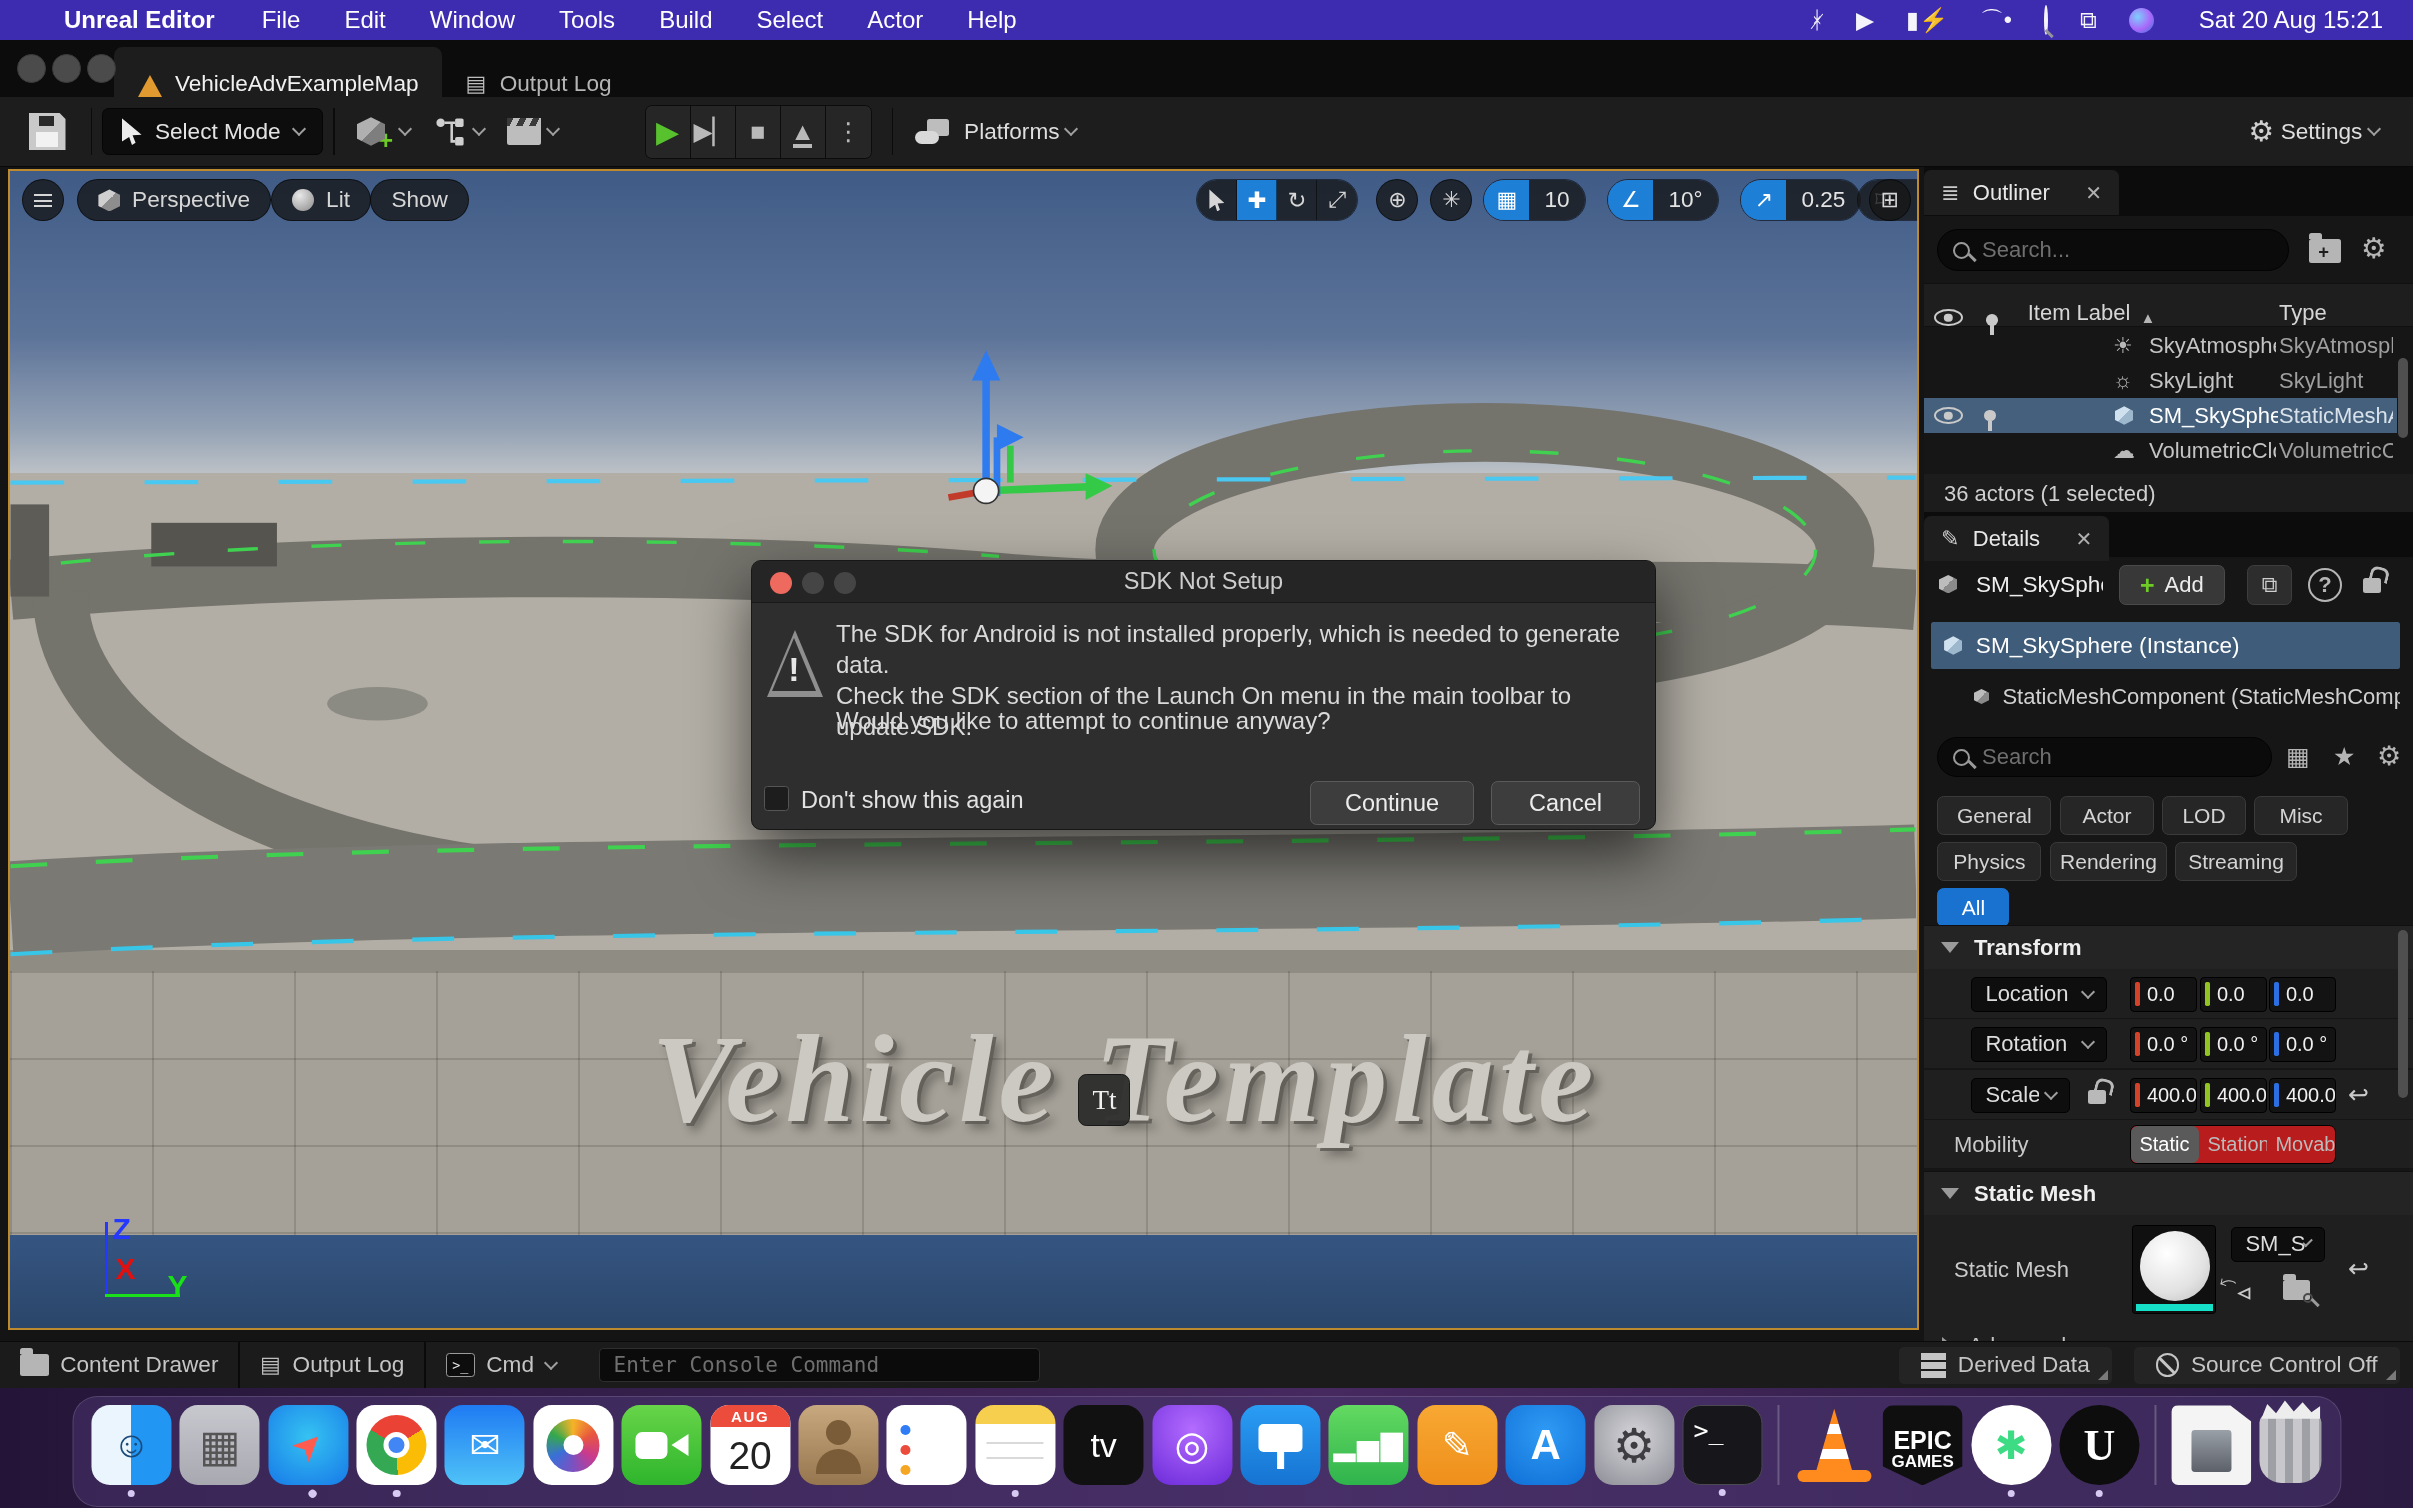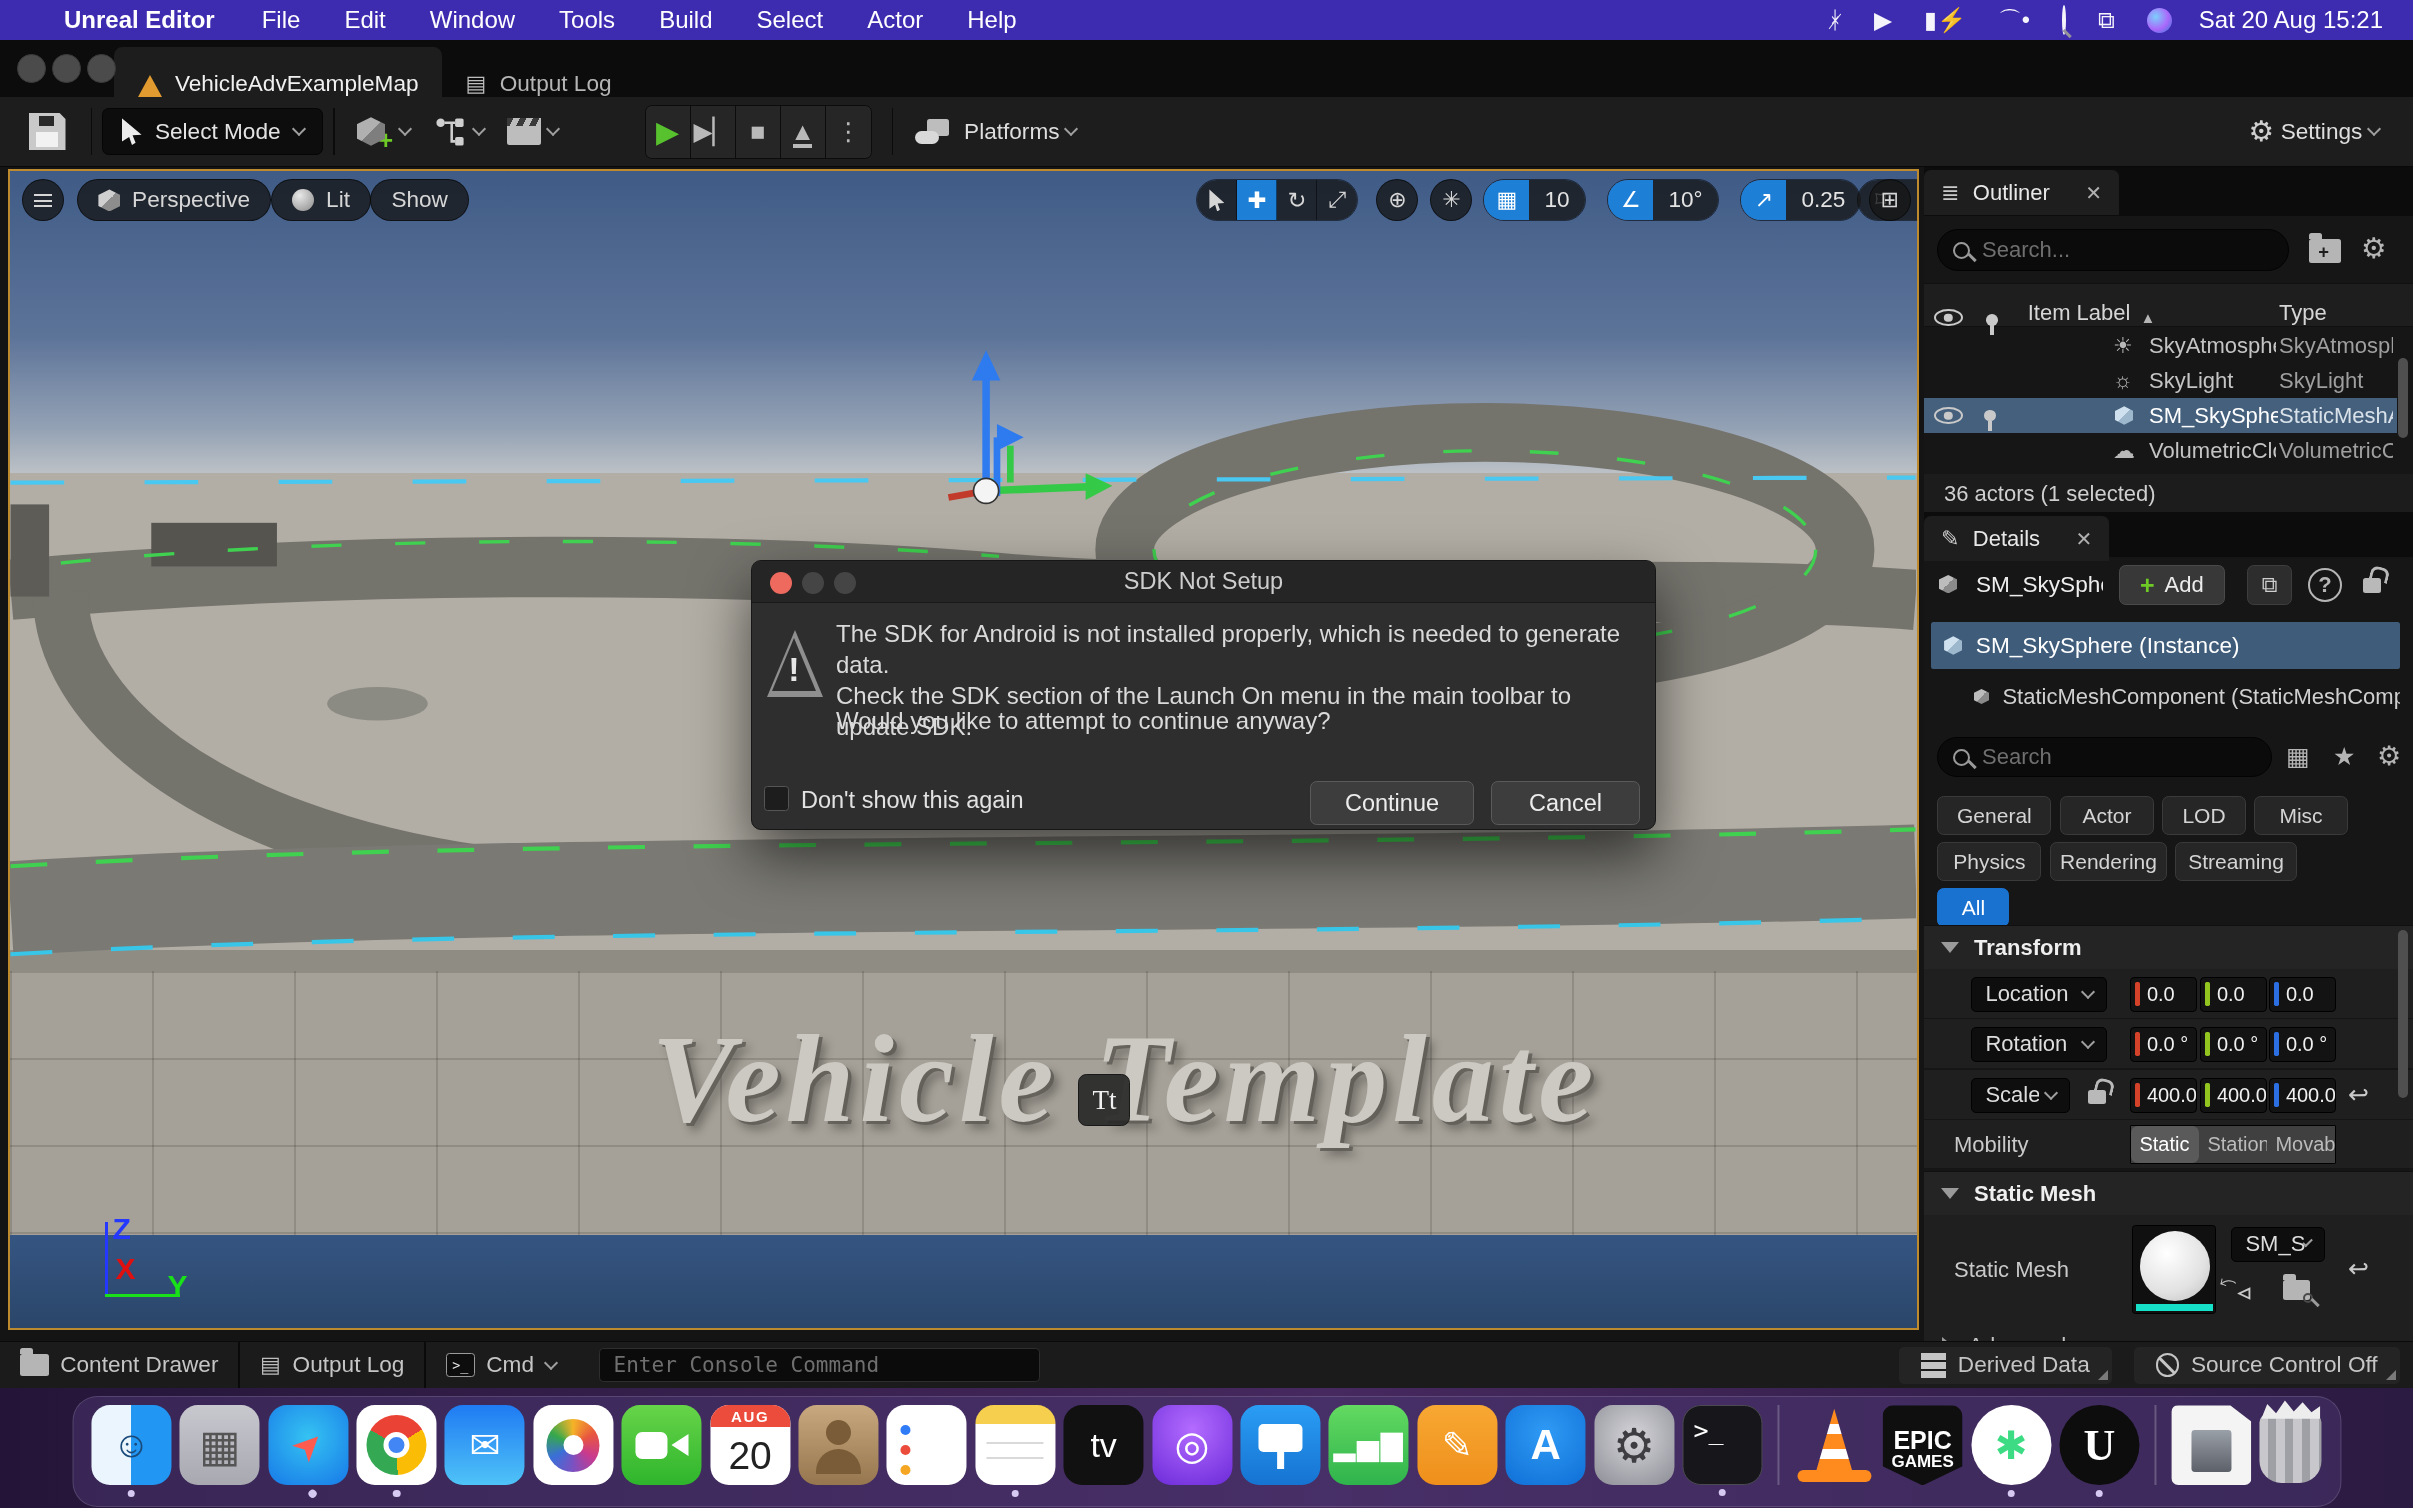--- a/index.html
+++ b/index.html
@@ -8,21 +8,21 @@
        background:linear-gradient(90deg,#241538,#46295f 55%,#2b1a42)}
 
   
   #menubar{position:absolute;top:0;left:0;width:2413px;height:40px;background:#3d2bb0;
            display:flex;align-items:center;color:#fff;font-size:24px;padding:0 30px}
   .apple{font-size:27px;margin-right:34px}
   .appname{font-weight:bold;margin-right:47px}
   .menu-item{margin-right:44px}
   #menubar .spacer{flex:1}
   .sicon{margin-left:32px;font-size:23.5px;opacity:.95}
-  .clock{margin-left:27px}
+  .clock{margin-left:45px}
 
   
   #window{position:absolute;top:40px;left:0;width:2413px;height:1348px;background:#141414}
 
   
   #tabbar{position:absolute;top:0;left:0;width:100%;height:57px;background:#0c0c0c;display:flex;align-items:flex-end}
   .tlight{width:28.5px;height:28.5px;border-radius:50%;background:#4b4b4b;border:0.8px solid #3a3a3a;position:absolute;top:14.2px}
   .tab{height:50px;display:flex;align-items:flex-end;padding:0 23.5px;font-size:22.6px;color:#b5b5b5;gap:13.4px}
   .tab.active{background:#1d1d1d;color:#f0f0f0;border-radius:8.4px 8.4px 0 0}
   .tri-map{width:0;height:0;border-left:12.6px solid transparent;border-right:12.6px solid transparent;border-bottom:22px solid #e09a2f}
@@ -126,21 +126,21 @@
   .chipbtn{position:absolute;height:39px;border:0.8px solid #3a3a3a;background:#262626;border-radius:6.7px;display:flex;align-items:center;justify-content:center;color:#d4d4d4;font-size:21px}
   .chipbtn.on{background:#1a72d0;border-color:#1a72d0;color:#fff}
   .sechdr{position:absolute;left:0;width:100%;height:44px;background:#242424;border-top:1.7px solid #101010;display:flex;align-items:center;gap:15px;padding-left:17px;color:#efefef;font-weight:bold}
   .tri-d{width:0;height:0;border-left:9.2px solid transparent;border-right:9.2px solid transparent;border-top:11.7px solid #9a9a9a}
   .tri-r{width:0;height:0;border-top:9.2px solid transparent;border-bottom:9.2px solid transparent;border-left:11.7px solid #9a9a9a}
   .proprow{position:absolute;left:0;width:100%;background:#1f1f1f;border-bottom:1.7px solid #151515}
   .dropd{position:absolute;background:#0e0e0e;border:0.8px solid #020202;border-radius:5px;height:35px;display:flex;align-items:center;justify-content:space-between;padding:0 13.4px;color:#dddddd}
   .vbox{position:absolute;width:67px;height:35px;background:#131313;border:0.8px solid #000;border-radius:4.2px;display:flex;align-items:center;overflow:hidden;color:#f0f0f0;font-size:20px}
   .vbox i{display:block;width:5px;height:23.5px;margin:0 6.7px 0 4.2px;border-radius:1.7px;flex:none}
   .vbar-x{background:#d4422a}.vbar-y{background:#93c521}.vbar-z{background:#2b6fe3}
-  .mob{position:absolute;display:flex;background:#404040;border:0.8px solid #000;border-radius:1px;overflow:hidden;height:39px}
+  .mob{position:absolute;display:flex;background:#b91c1c;border:0.8px solid #000;border-radius:7px;overflow:hidden;height:39px}
   .mob>div{flex:1;display:flex;align-items:center;padding:0 8.4px;color:#bbb;font-size:20px;overflow:hidden;white-space:nowrap;width:69px}
   .mob>div.on{background:#5a5a5a;color:#fff;border-radius:6.7px}
   .thumb{position:absolute;width:84px;height:89px;background:#101010;border:1.7px solid #000;border-radius:3.4px}
   .thumb::before{content:'';position:absolute;left:6.7px;top:5px;width:70px;height:70px;border-radius:50%;background:radial-gradient(circle at 38% 32%,#ffffff,#e2e2e2 60%,#bdbdbd)}
   .thumb::after{content:'';position:absolute;left:3.4px;bottom:2.5px;width:77px;height:6.7px;background:#17e0c8}
   .undo{color:#c9c9c9;font-size:25px}
 
   
   #statusbar{position:absolute;left:0;top:1301px;width:100%;height:47px;background:#1b1b1b;border-top:1.7px solid #0a0a0a;display:flex;align-items:center;color:#c5c5c5;font-size:22.6px}
   .sbtn{display:flex;align-items:center;gap:11.7px;padding:0 20px;height:100%}

